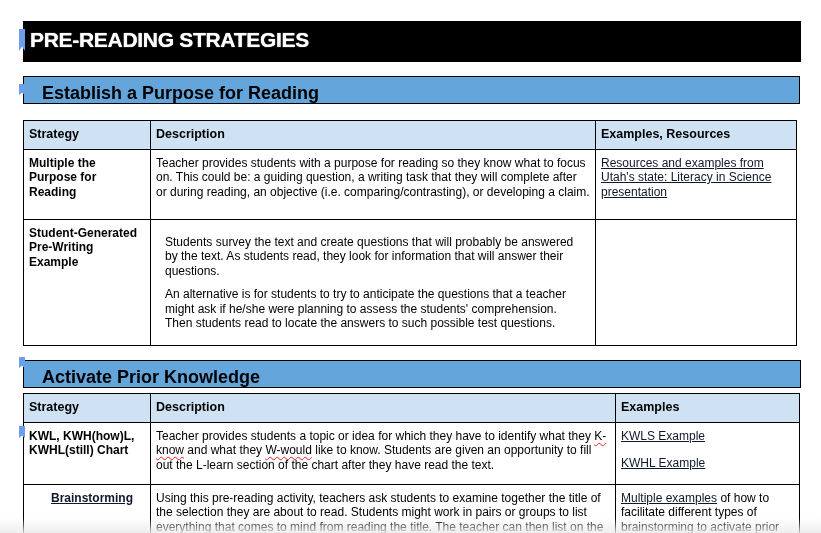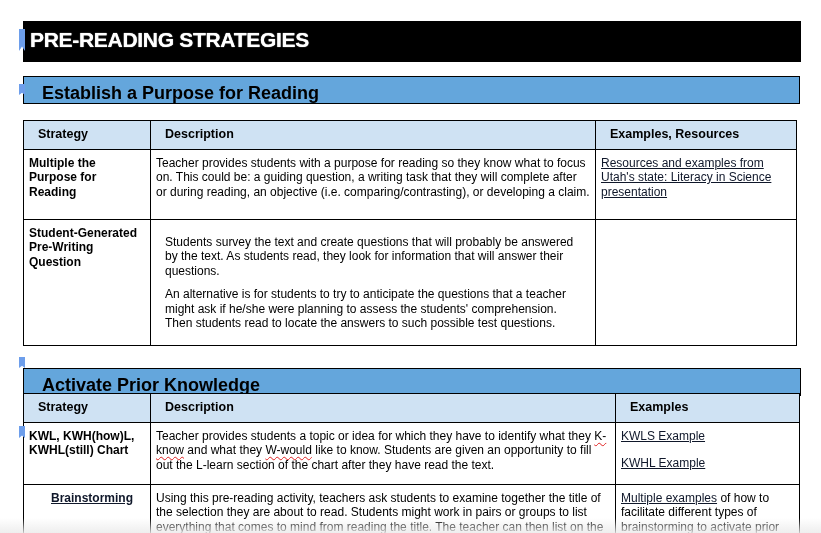--- a/index.html
+++ b/index.html
@@ -31,21 +31,21 @@
   }
   table.doc {
     position: absolute; border-collapse: collapse; table-layout: fixed;
     font-size: 12px; line-height: 14.5px;
   }
   table.doc td, table.doc th {
     border: 1px solid #000; vertical-align: top; padding: 6px 5px 5px 5px;
     text-align: left;
   }
   table.doc th {
-    background: #cfe2f3; font-weight: bold; font-size: 12.5px; padding: 6px 5px 7px 14px;
+    background: #cfe2f3; font-weight: bold; font-size: 12.5px; padding: 6px 5px 7px 5px;
   }
   .strat { font-weight: bold; }
   a.link { color: #0f172a; text-decoration: underline; }
   a.link.bold { font-weight: bold; margin-left: 22px; }
   .spell { text-decoration: underline wavy #e02020; text-decoration-thickness: 1px; text-underline-offset: 2px; }
   .fade {
     position: absolute; left: 0; top: 518px; width: 821px; height: 15px;
     background: linear-gradient(to bottom, rgba(240,240,240,0), rgba(235,235,235,0.85));
     pointer-events: none;
   }
@@ -77,31 +77,31 @@
     <th>Examples, Resources</th>
   </tr>
   <tr style="height:70px;">
     <td class="strat">Multiple the Purpose for Reading</td>
     <td>Teacher provides students with a purpose for reading so they know what to focus on. This could be: a guiding question, a writing task that they will complete after or during reading, an objective (i.e. comparing/contrasting), or developing a claim.</td>
     <td>
       <a class="link" href="#">Resources and examples from Utah's state: Literacy in Science presentation</a>
     </td>
   </tr>
   <tr style="height:98px;">
-    <td class="strat">Student-Generated Pre-Writing Question</td>
+    <td class="strat">Student-Generated Pre-Writing Example</td>
     <td>
       <p class="pgap">Students survey the text and create questions that will probably be answered by the text. As students read, they look for information that will answer their questions.</p>
       <p class="pgap">An alternative is for students to try to anticipate the questions that a teacher might ask if he/she were planning to assess the students' comprehension. Then students read to locate the answers to such possible test questions.</p>
     </td>
     <td></td>
   </tr>
 </tbody>
   </table>
 
-<div class="abs section-bar" style="top:368px;width:776px;">
+<div class="abs section-bar" style="top:360px;width:776px;">
   <span>Activate Prior Knowledge</span>
 </div>
 <div class="bookmark" style="left:19px;top:357px;height:11px;"></div>
 
 <table class="doc" style="left:23px;top:393px;width:776px;">
   <colgroup>
       <col style="width:127px">
       <col style="width:465px">
       <col style="width:184px">
     </colgroup>

